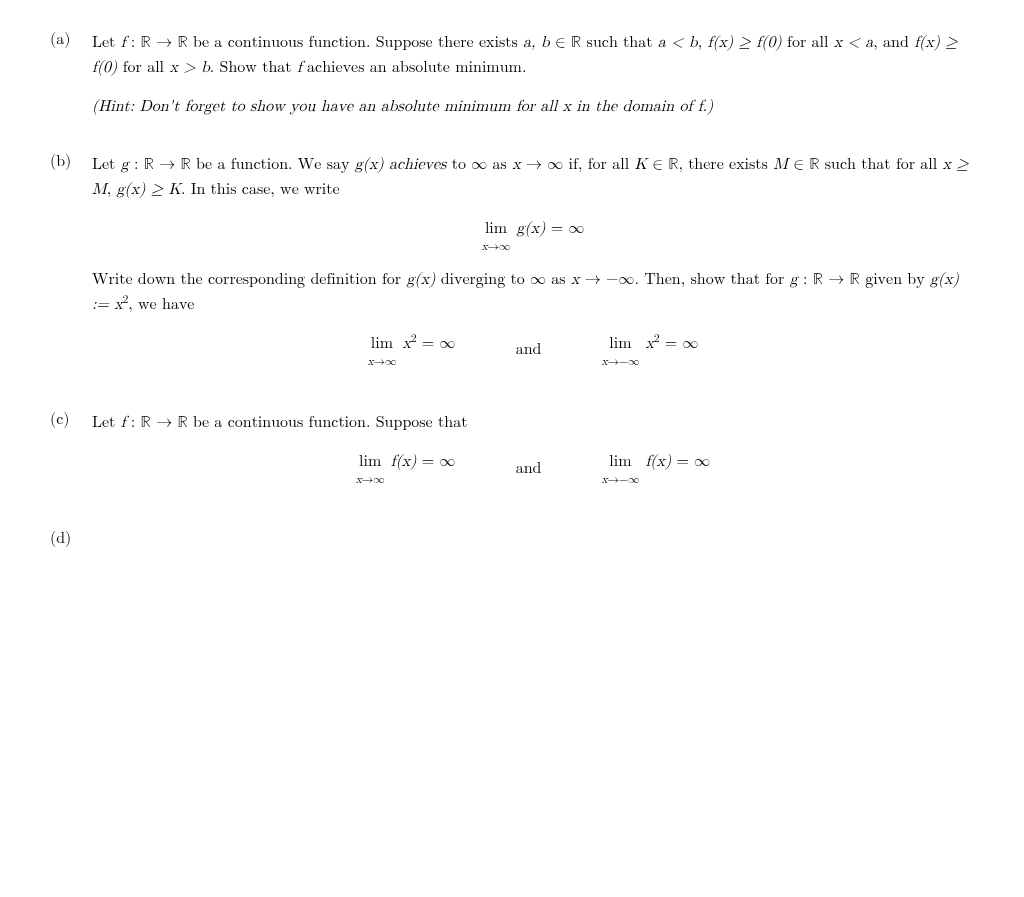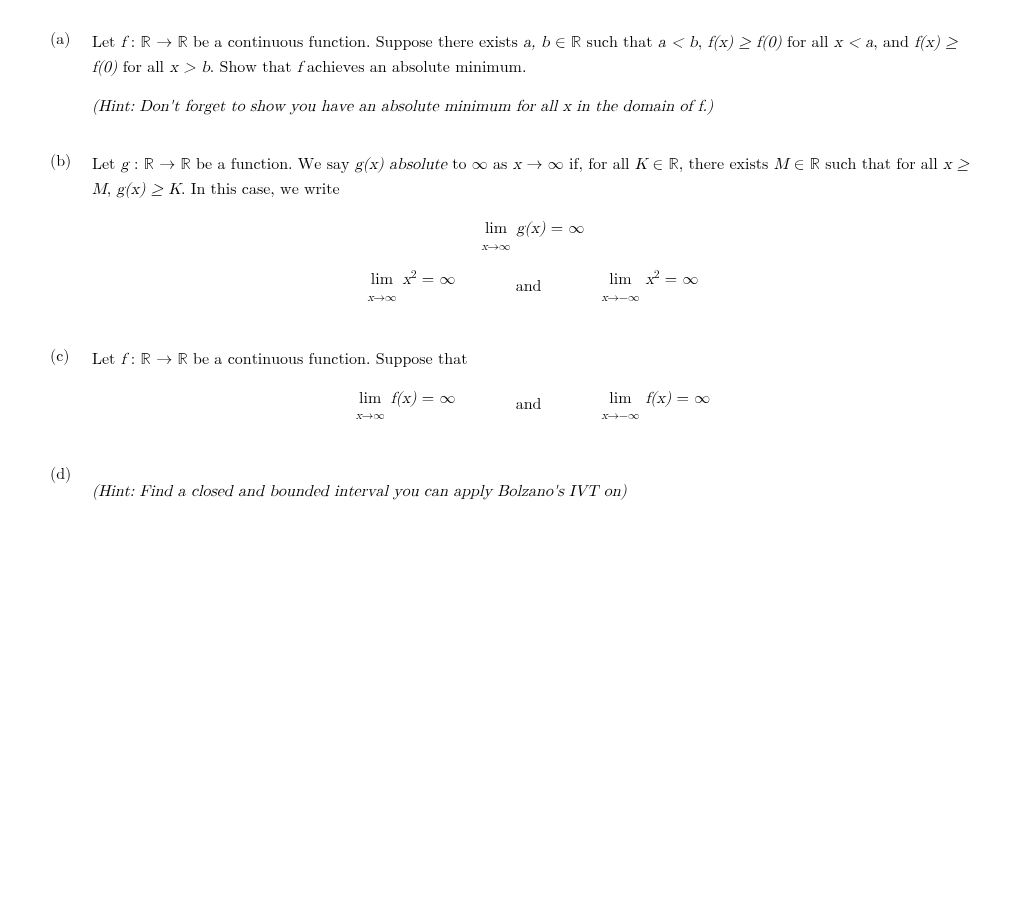--- a/index.html
+++ b/index.html
@@ -105,37 +105,41 @@
         </p>
       </div>
     </div>
   </div>
 
   <div class="problem">
     <div class="problem-header">
       <span class="problem-label">(b)</span>
       <div class="problem-content">
         <p>
-          Let <span class="math-inline">g</span> : ℝ → ℝ be a function. We say <span class="math-inline">g(x)</span> <em>absolute</em> to ∞ as <span class="math-inline">x</span> → ∞ if, for all
+          Let <span class="math-inline">g</span> : ℝ → ℝ be a function. We say <span class="math-inline">g(x)</span> <em>achieves</em> to ∞ as <span class="math-inline">x</span> → ∞ if, for all
           <span class="math-inline">K</span> ∈ ℝ, there exists <span class="math-inline">M</span> ∈ ℝ such that for all <span class="math-inline">x ≥ M</span>, <span class="math-inline">g(x) ≥ K</span>. In this case, we
           write
         </p>
 
         <div class="math-display">
           <div class="lim-block">
             <div style="display:flex; align-items:baseline; gap:2px;">
               <div style="display:flex; flex-direction:column; align-items:center;">
                 <span class="lim-top">lim</span>
                 <span class="lim-sub"><span class="math-inline">x</span>→∞</span>
               </div>
               <span style="margin-left:4px;"><span class="math-inline">g(x)</span> = ∞</span>
             </div>
           </div>
         </div>
 
+        <p>
+          Write down the corresponding definition for <span class="math-inline">g(x)</span> diverging to ∞ as <span class="math-inline">x</span> → −∞.
+          Then, show that for <span class="math-inline">g</span> : ℝ → ℝ given by <span class="math-inline">g(x) := x</span><sup>2</sup>, we have
+        </p>
 
         <div class="math-display">
           <div class="lim-block">
             <div style="display:flex; align-items:baseline; gap:2px;">
               <div style="display:flex; flex-direction:column; align-items:center;">
                 <span class="lim-top">lim</span>
                 <span class="lim-sub"><span class="math-inline">x</span>→∞</span>
               </div>
               <span style="margin-left:4px;"><span class="math-inline">x</span><sup>2</sup> = ∞</span>
             </div>
@@ -187,20 +191,17 @@
         </div>
 
       </div>
     </div>
   </div>
 
   <div class="problem">
     <div class="problem-header">
       <span class="problem-label">(d)</span>
       <div class="problem-content">
-        <p class="hint">
-          (<span class="math-inline">Hint</span>: Find a closed and bounded interval you can apply Bolzano's IVT on)
-        </p>
       </div>
     </div>
   </div>
 
 </div>
 
 </body></html>

